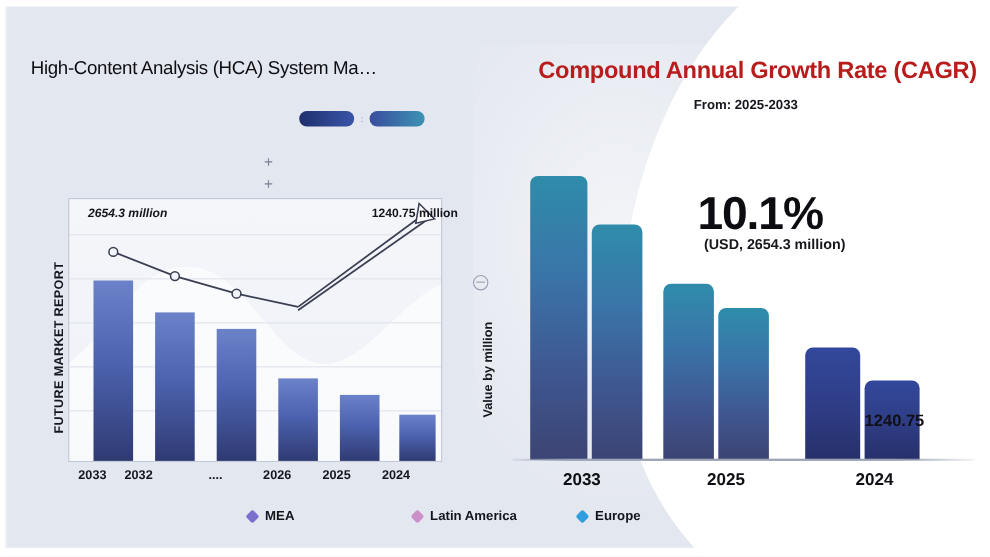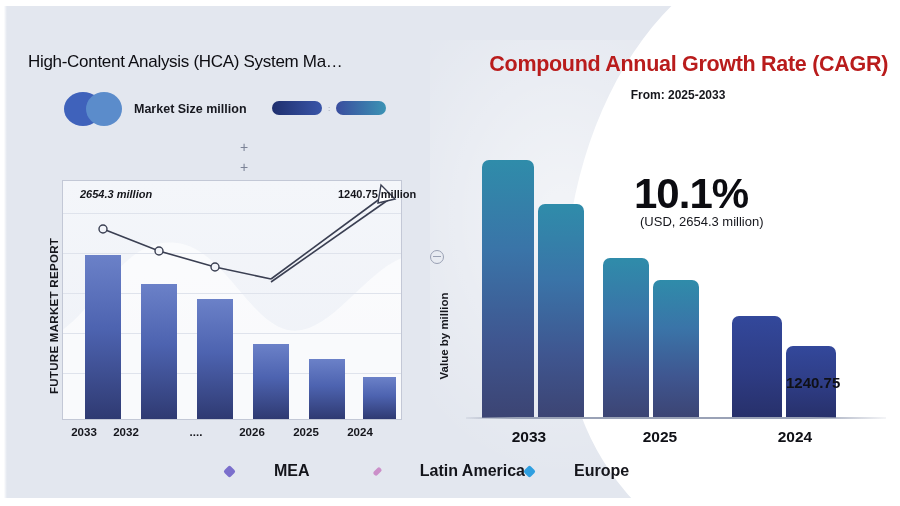--- a/index.html
+++ b/index.html
@@ -227,21 +227,21 @@
     left: 634px; top: 170px;
     font-size: 42px;
     font-weight: bold;
     letter-spacing: -1px;
     color: #0c0c11;
   }
   .cagr-sub {
     position: absolute;
     left: 640px; top: 214px;
     font-size: 13px;
-    font-weight: normal;
+    font-weight: bold;
     color: #16171d;
     white-space: nowrap;
   }
   .rbar {
     position: absolute;
     bottom: 0;
     border-radius: 7px 7px 0 0;
   }
   .rbar.teal {
     background: linear-gradient(180deg,#2f8caa 0%, #3a74a8 35%, #3f5690 70%, #3c4473 100%);
@@ -295,46 +295,38 @@
     gap: 7px;
     width: 150px;
     justify-content: flex-start;
   }
   .legend-marker {
     width: 9px; height: 9px;
     transform: rotate(45deg);
     border-radius: 2px;
   }
   .legend-label {
-    font-size: 16px;
+    font-size: 12px;
     font-weight: bold;
     color: #14151b;
     white-space: nowrap;
-    margin-left: 33px;
   }
 </style>
 </head>
 <body>
 
 <div id="root">
 
   <div class="white-swoosh"></div>
   <div class="swoosh-soft"></div>
 
   <div class="title-left">High-Content Analysis (HCA) System Ma…</div>
   <div class="title-right">Compound Annual Growth Rate (CAGR)</div>
   <div class="subtitle-right">From: 2025-2033</div>
 
-  <div class="brand">
-    <div class="logo-mark">
-      <div class="c1"></div>
-        <div class="c2"></div>
-    </div>
-    <div class="brand-label">Market Size million</div>
-  </div>
 
   <div class="pill-group">
     <div class="pill a"></div>
     <div class="pill-dot">:</div>
     <div class="pill b"></div>
   </div>
 
   <div class="plus-marks">
     <span>+</span>
     <span>+</span>

